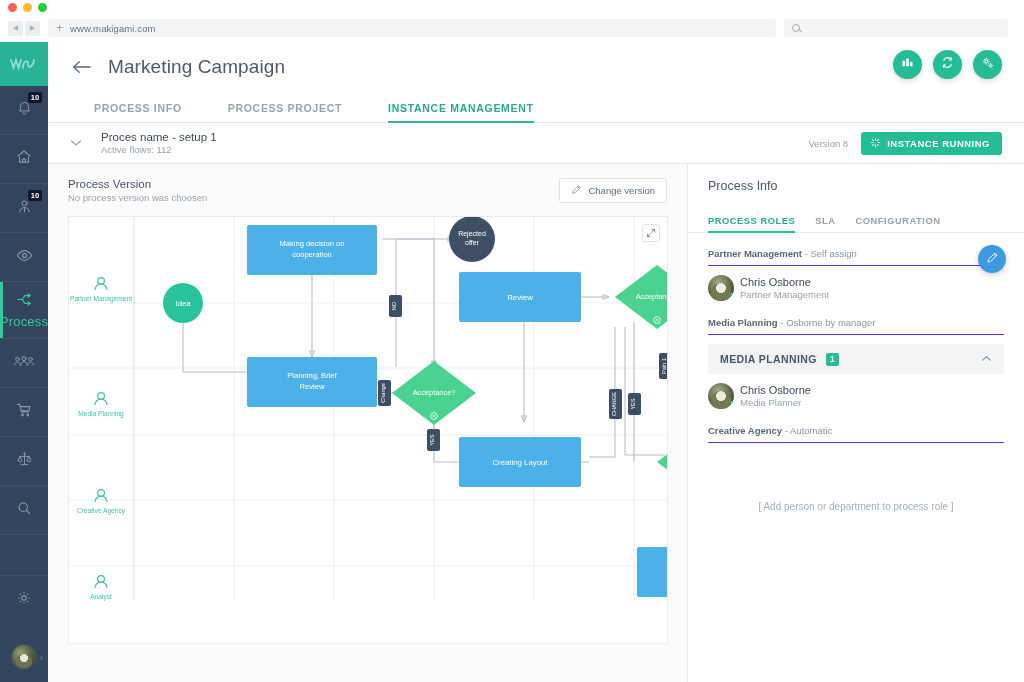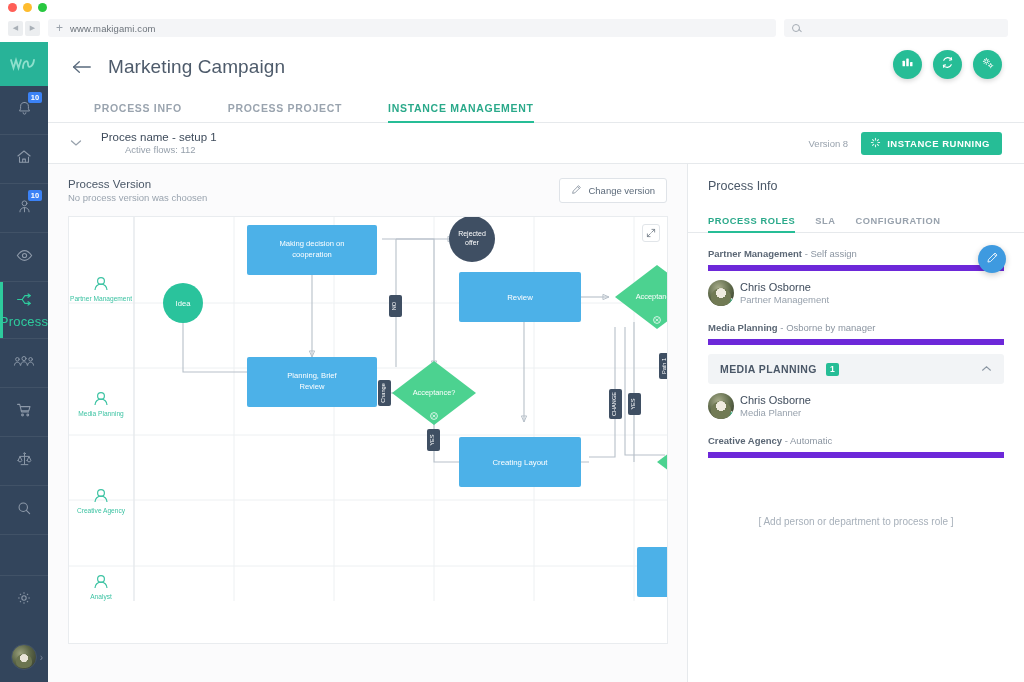--- a/index.html
+++ b/index.html
@@ -63,21 +63,21 @@
     color: #8d99a9; cursor: pointer;
   }
   .rail-item.tall { height: 56px; }
   .rail-item.active { color: #2ecb9d; }
   .rail-item.active::before {
     content: ""; position: absolute; left: 0; top: 0; bottom: 0; width: 3px; background: #2ecb9d;
   }
   .rail-label { font-size: 13px; margin-top: 2px; letter-spacing: .2px; }
   .rail-badge {
     position: absolute; top: 6px; right: 6px; min-width: 14px; height: 11px;
-    background: #3b82f6; color: #fff; font-size: 7.5px; line-height: 11px;
+    background: #0f172a; color: #fff; font-size: 7.5px; line-height: 11px;
     border-radius: 2px; text-align: center; padding: 0 2px; font-weight: bold;
   }
   .rail-sep { height: 1px; background: rgba(255,255,255,0.07); margin: 0 0px; }
   .rail-avatar-wrap {
     position: absolute; left: 0; bottom: 0; width: 48px; height: 50px;
     display: flex; align-items: center; justify-content: center;
   }
   .rail-avatar {
     width: 26px; height: 26px; border-radius: 50%;
     background: radial-gradient(circle at 35% 35%, #9aa07c 0%, #5c6647 45%, #2d3329 100%);
@@ -127,21 +127,21 @@
 
   
   .proc-strip {
     position: absolute; left: 48px; top: 123px; width: 976px; height: 41px;
     background: #ffffff; border-bottom: 1px solid #e6e9ec;
     display: flex; align-items: center;
   }
   .chev-down { margin-left: 22px; color: #97a1ac; font-size: 11px; }
   .proc-name-block { margin-left: 19px; }
   .proc-name { font-size: 11.5px; font-weight: normal; color: #3e4b5b; }
-  .proc-sub { font-size: 9.5px; color: #97a1ac; margin-top: 1px; margin-left: 24px; }
+  .proc-sub { font-size: 9.5px; color: #97a1ac; margin-top: 1px; }
   .strip-right { margin-left: auto; display: flex; align-items: center; gap: 13px; margin-right: 22px; }
   .version-txt { font-size: 9.5px; color: #98a2ad; }
   .btn-running {
     background: #26bd96; color: #fff; border: none; border-radius: 3px;
     height: 23px; padding: 0 12px 0 9px; font-size: 9.5px; font-weight: bold;
     letter-spacing: .5px; display: flex; align-items: center; gap: 6px; cursor: pointer;
   }
 
   
   .content-left {
@@ -180,21 +180,21 @@
     font-size: 9.3px; letter-spacing: .55px; color: #98a2ad; font-weight: 600;
     padding-bottom: 6px; position: relative; cursor: pointer;
   }
   .pi-tab.active { color: #2aa98a; }
   .pi-tab.active::after {
     content: ""; position: absolute; left: 0; right: 0; bottom: -1px; height: 2px; background: #26bd96;
   }
   .role-group { padding: 0 20px; }
   .role-head {
     padding-top: 15px; padding-bottom: 6px; font-size: 9.5px; color: #8b95a1;
-    border-bottom: 6px solid #6d28d9;
+    border-bottom: 1px solid #6d28d9;
   }
   .role-head b { color: #5b6775; font-weight: bold; }
   .person { display: flex; align-items: center; gap: 6px; padding: 9px 0 2px 0; }
   .pavatar { width: 26px; height: 26px; border-radius: 50%; position: relative; overflow: hidden; flex: 0 0 26px; }
   .pavatar.chris { background: radial-gradient(circle at 40% 30%, #a8ad8b 0%, #5f6a4a 50%, #272c20 100%); }
   .pavatar.chris::after {
     content:""; position:absolute; left:3px; top:8px; width:20px; height:18px;
     background: radial-gradient(circle at 50% 28%, #efebdf 0 30%, transparent 31%), #717a54;
     border-radius: 50% 50% 40% 40%;
   }

